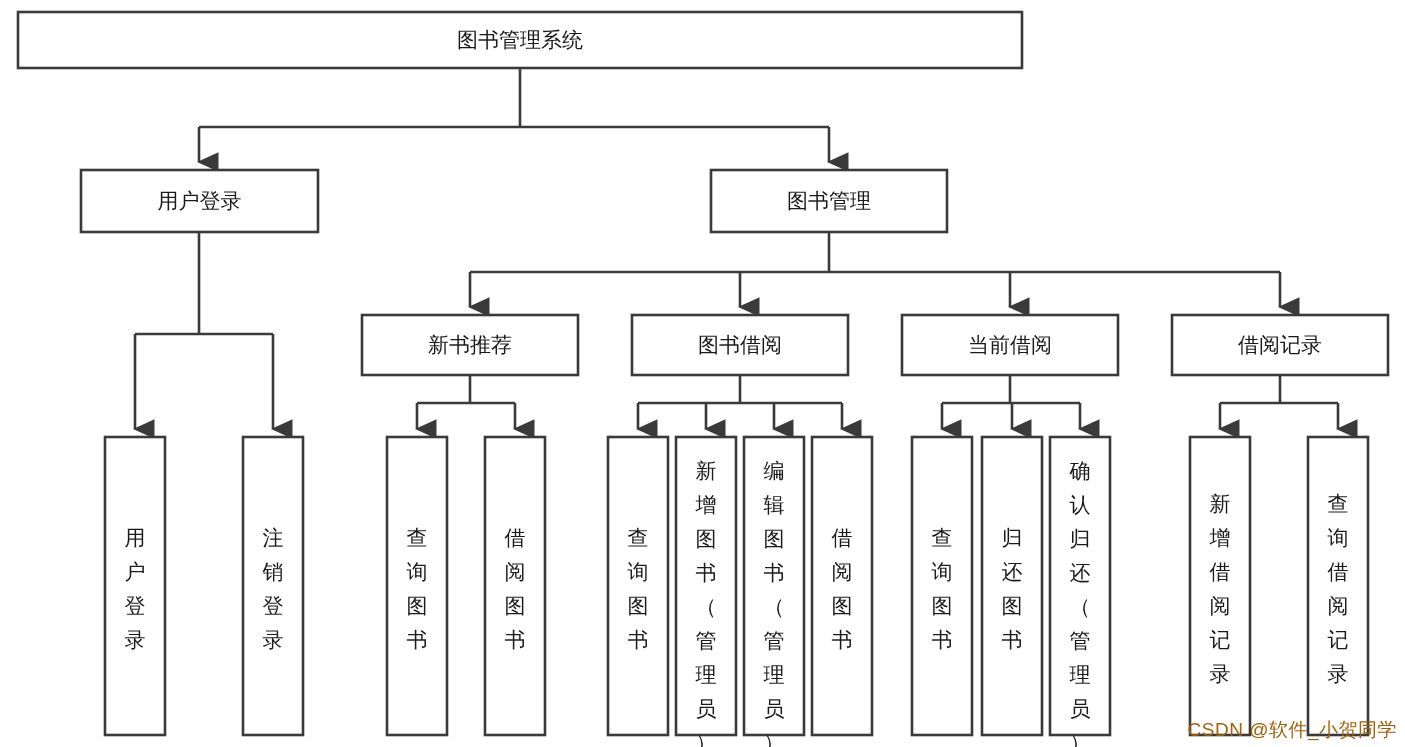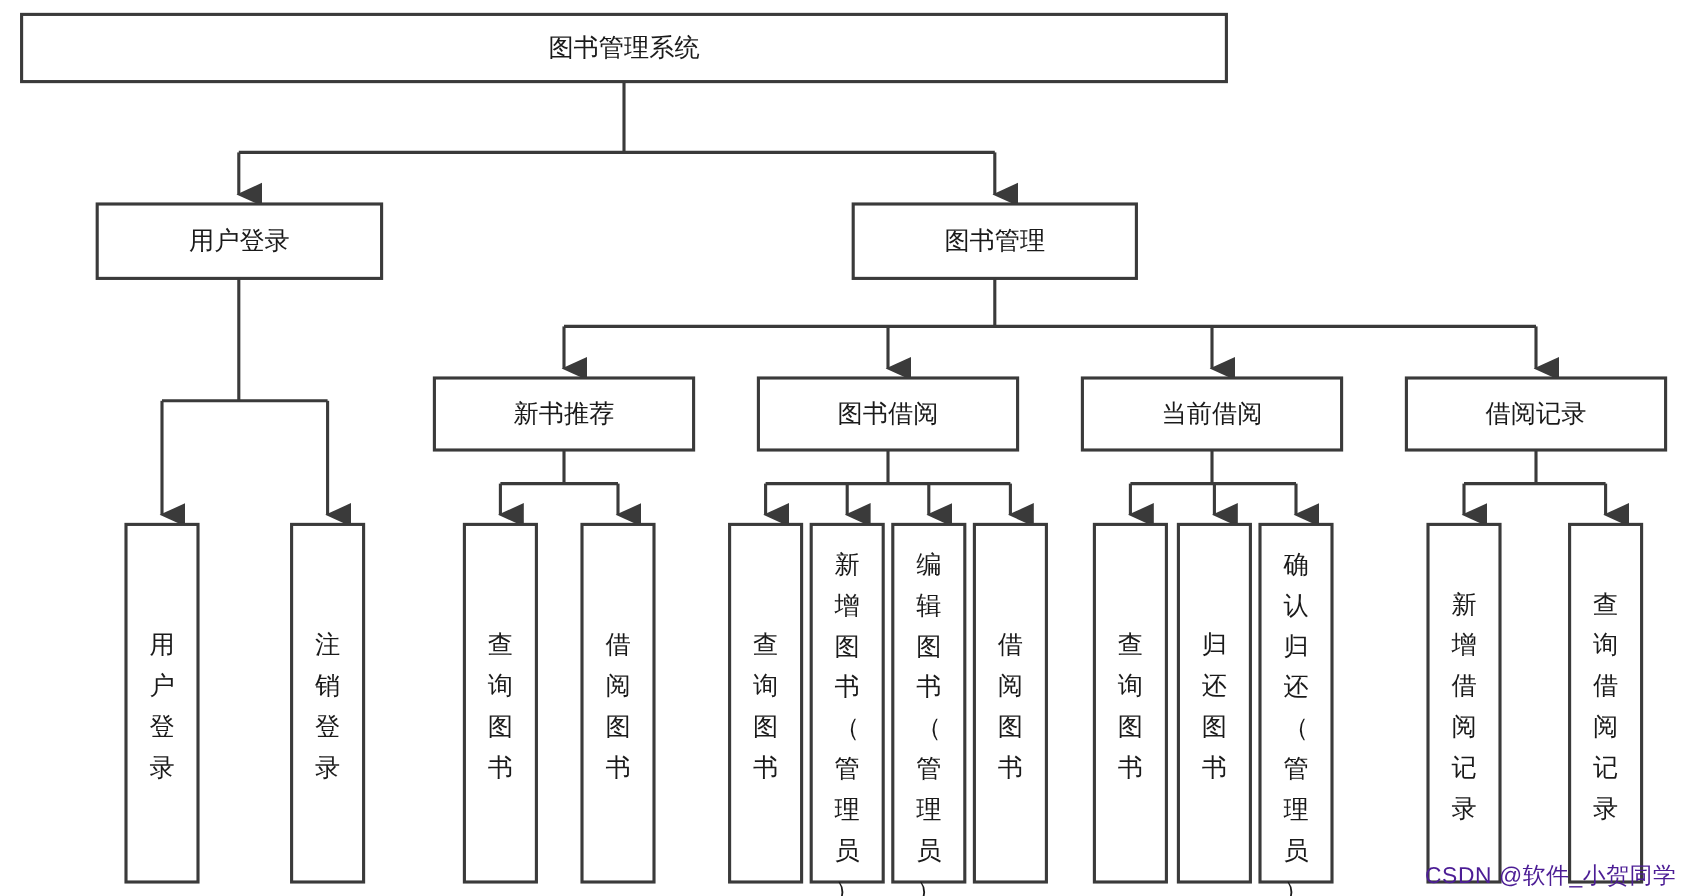--- a/index.html
+++ b/index.html
@@ -53,21 +53,21 @@
   .arrow-head {
     fill: #3a3a3a;
     stroke: none;
   }
   .watermark-text {
     position: absolute;
     right: 8px;
     bottom: 4px;
     font-family: "Liberation Sans", "DejaVu Sans", sans-serif;
     font-size: 19px;
-    color: #4c1d95;
+    color: #a16207;
     white-space: nowrap;
     letter-spacing: 0.5px;
     margin-left: 32px;
   }
 </style>
 </head>
 <body>
 
 <div id="diagram-root">
 

